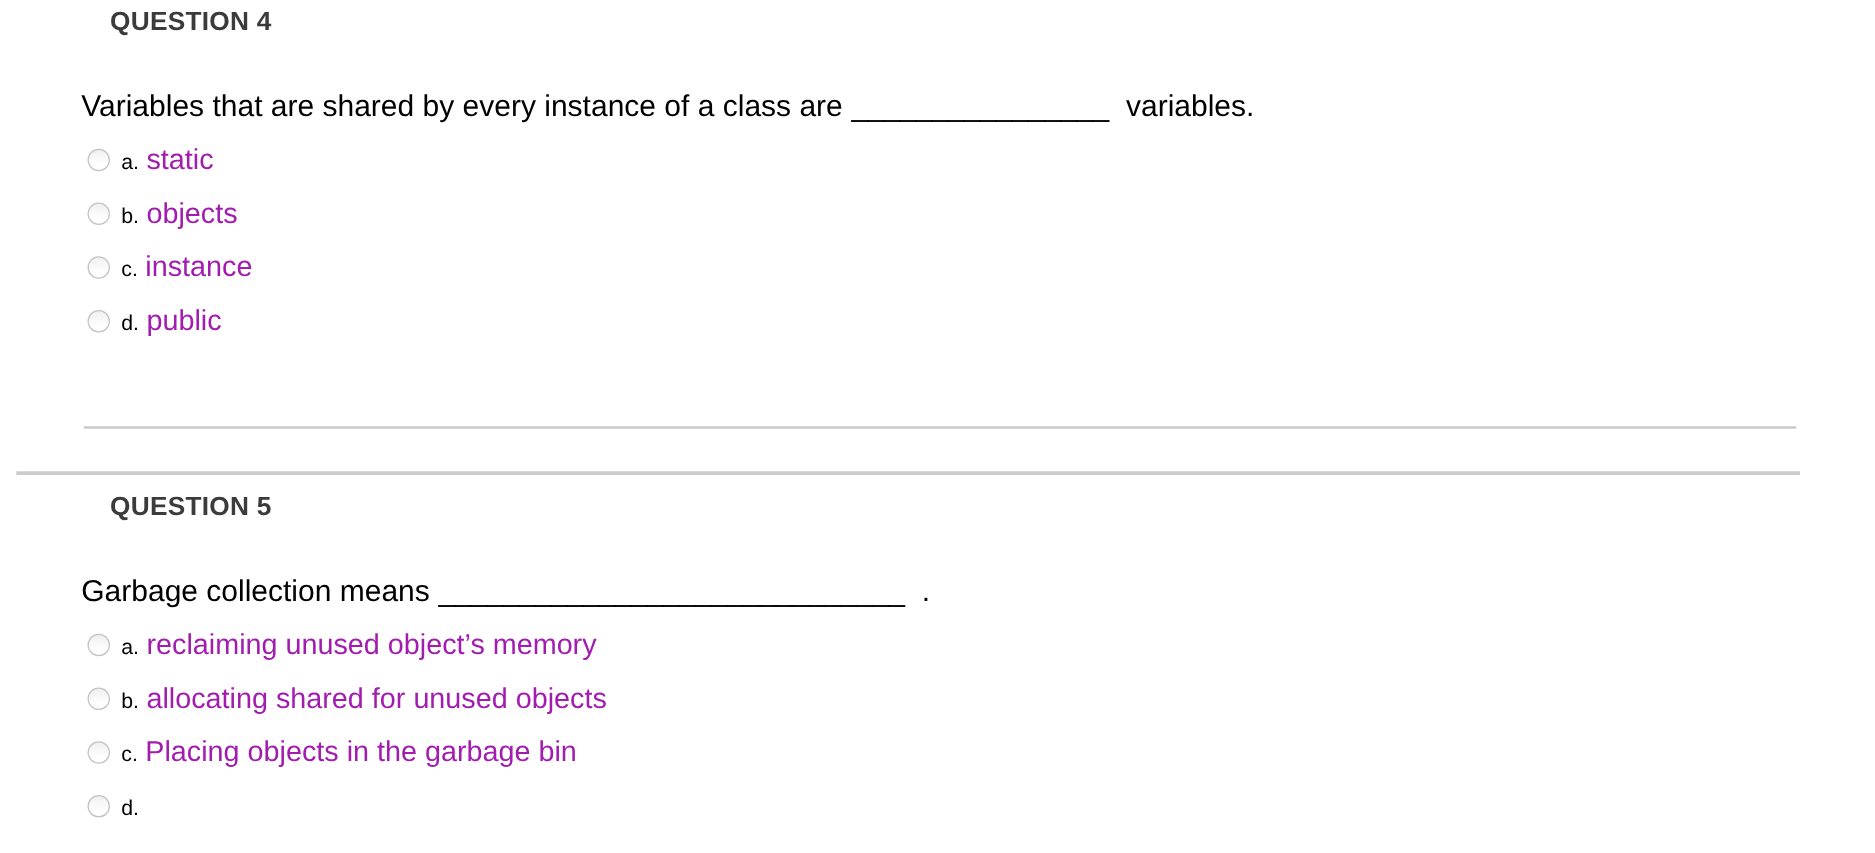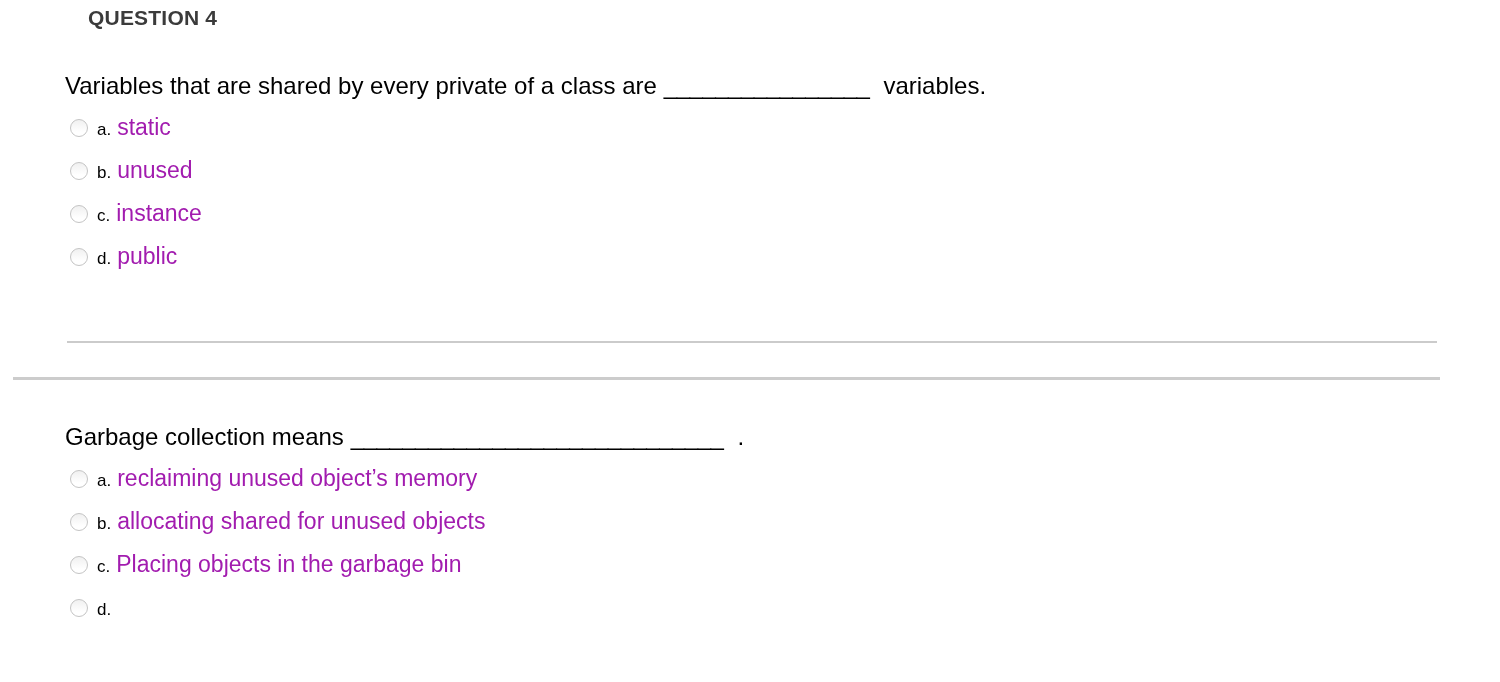--- a/index.html
+++ b/index.html
@@ -75,52 +75,53 @@
 </style>
 </head>
 <body>
 
 <div class="page">
 
   <div>
     <h2 class="question-heading first-heading">QUESTION 4</h2>
 
     <div class="question-text">
-      <span>Variables that are shared by every private of a class are</span><span class="question-blank">________________</span><span class="blank-suffix">variables.</span>
+      <span>Variables that are shared by every instance of a class are</span><span class="question-blank">________________</span><span class="blank-suffix">variables.</span>
     </div>
 
     <div class="options">
       <div class="option-row">
         <span class="radio"></span>
         <span class="option-letter">a.</span>
         <span class="option-label">static</span>
       </div>
       <div class="option-row">
         <span class="radio"></span>
         <span class="option-letter">b.</span>
-        <span class="option-label">unused</span>
+        <span class="option-label">objects</span>
       </div>
       <div class="option-row">
         <span class="radio"></span>
         <span class="option-letter">c.</span>
         <span class="option-label">instance</span>
       </div>
       <div class="option-row">
         <span class="radio"></span>
         <span class="option-letter">d.</span>
         <span class="option-label">public</span>
       </div>
     </div>
 
     <div class="divider-inner"></div>
   </div>
 
   <div class="divider-section"></div>
 
   <div>
+    <h2 class="question-heading second-heading">QUESTION 5</h2>
 
     <div class="question-text">
       <span>Garbage collection means</span><span class="question-blank">_____________________________</span><span class="blank-suffix">.</span>
     </div>
 
     <div class="options">
       <div class="option-row">
         <span class="radio"></span>
         <span class="option-letter">a.</span>
         <span class="option-label">reclaiming unused object’s memory</span>

